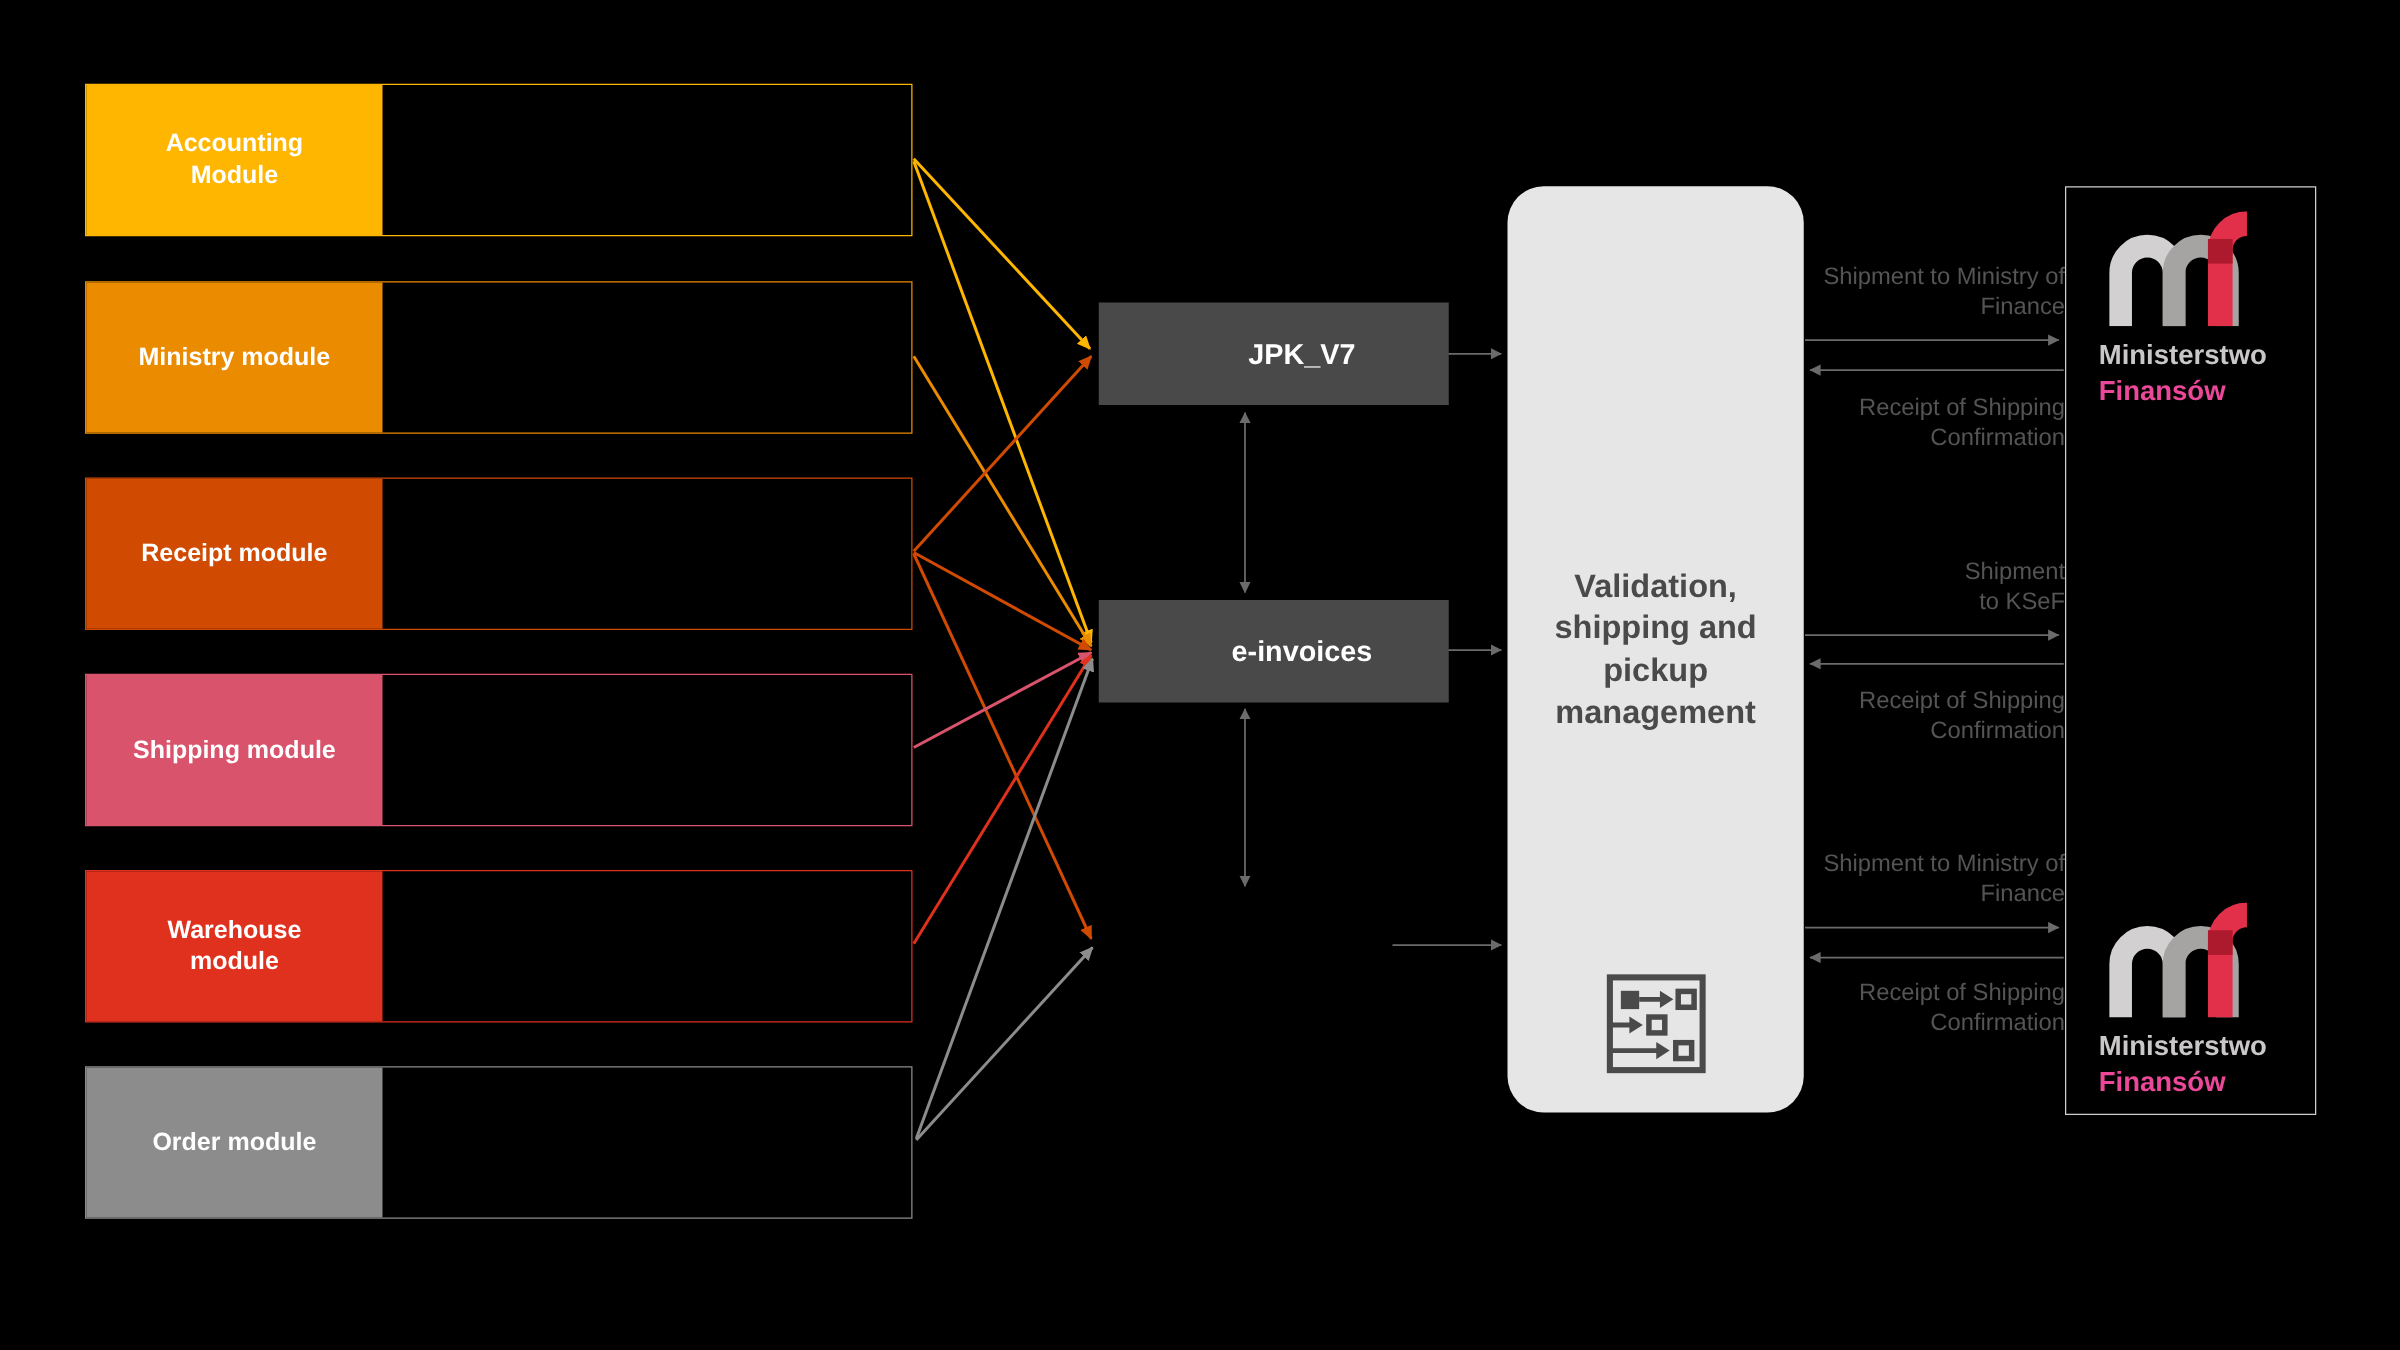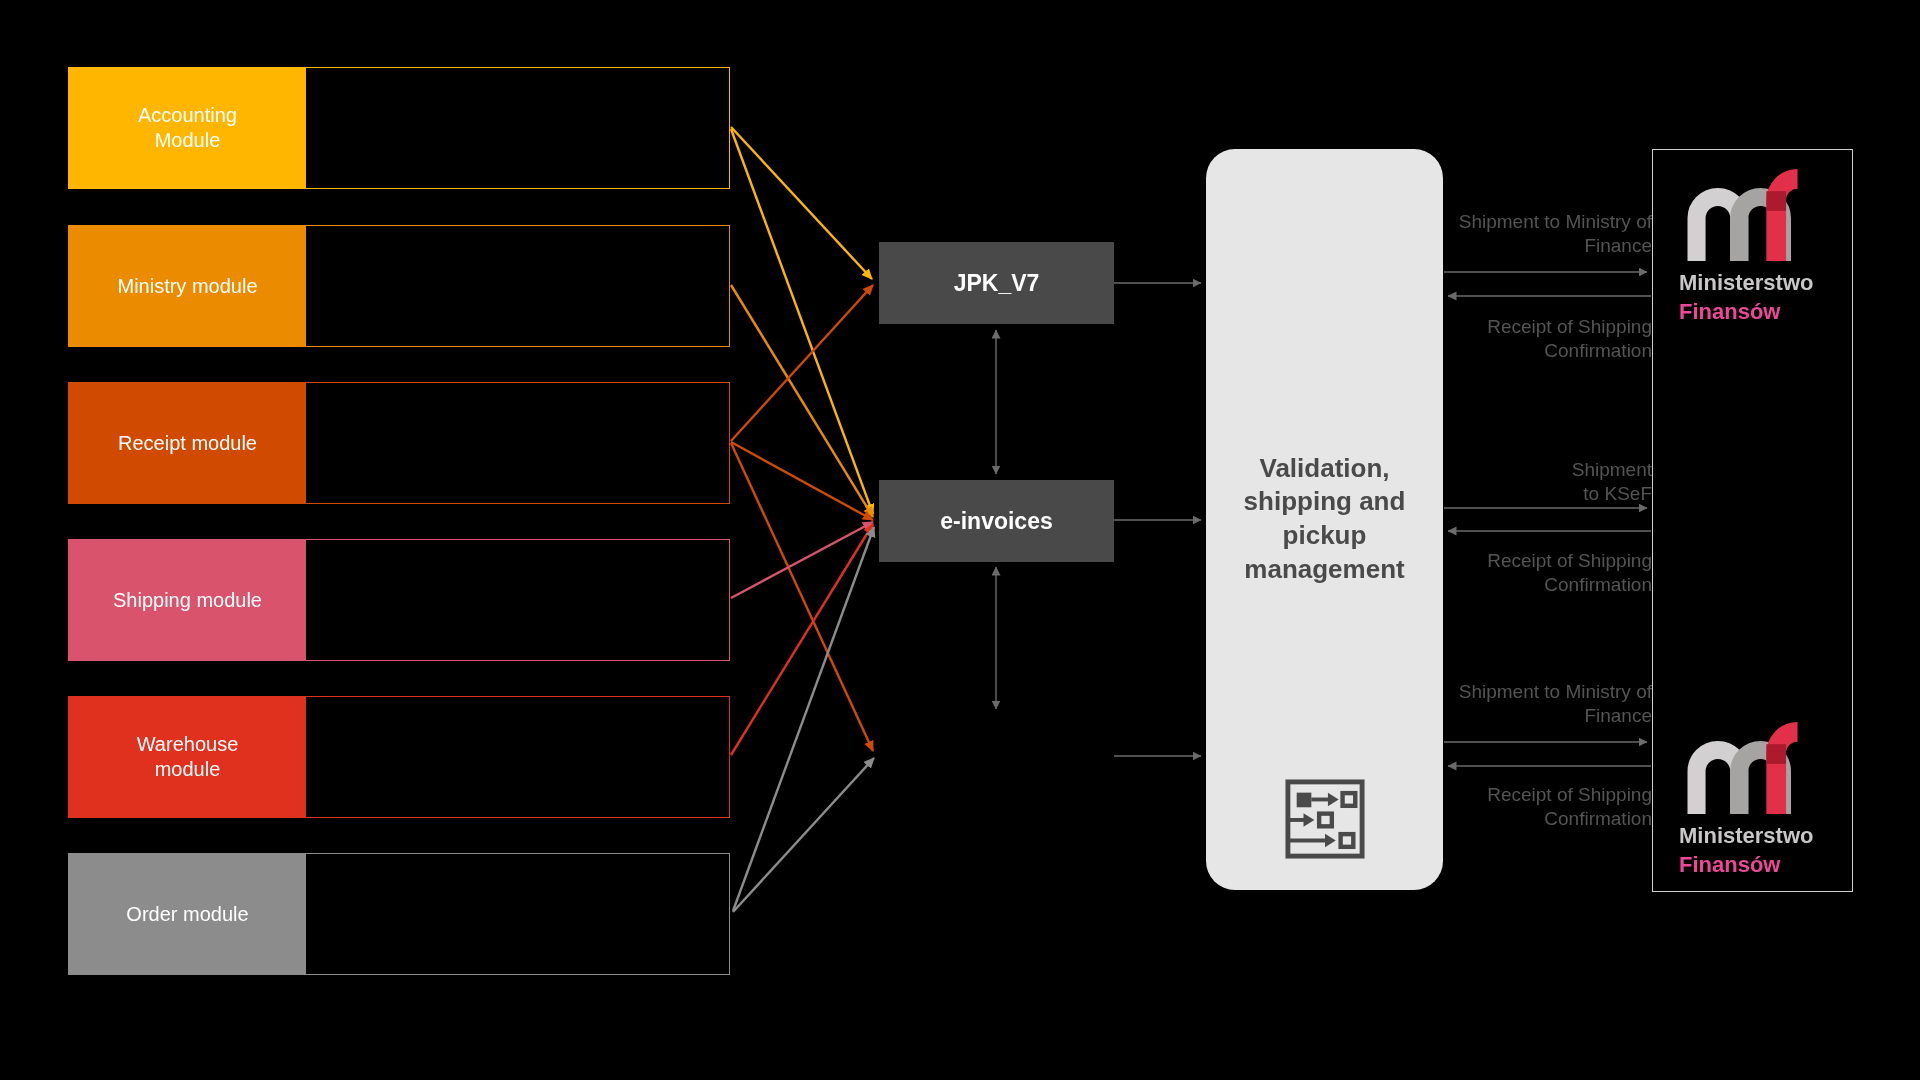--- a/index.html
+++ b/index.html
@@ -3,26 +3,26 @@
 <meta charset="utf-8">
 <style>
   html,body{margin:0;padding:0;background:#000;}
   body{width:1920px;height:1080px;overflow:hidden;font-family:"Liberation Sans","DejaVu Sans",sans-serif;}
   .canvas{position:relative;width:1920px;height:1080px;background:#000;}
   svg.overlay{position:absolute;left:0;top:0;z-index:1;}
 
   
   .module{position:absolute;left:68px;width:660px;height:120px;border:1px solid var(--mc);background:#000;z-index:2;}
   .module-label{position:absolute;left:0;top:0;width:237px;height:100%;background:var(--mc);
-    color:#fff;font-weight:normal;font-size:20px;line-height:1.25;display:flex;align-items:center;
+    color:#fff;font-weight:bold;font-size:20px;line-height:1.25;display:flex;align-items:center;
     justify-content:center;text-align:center;white-space:pre-line;}
 
   
   .doc{position:absolute;left:879px;width:235px;height:82px;background:#494949;color:#fff;
-    font-weight:bold;font-size:23px;display:flex;align-items:center;justify-content:center;z-index:2;}
+    font-weight:bold;font-size:23px;display:flex;align-items:center;justify-content:center;z-index:2;padding-left:45px;}
 
   
   .validation{position:absolute;left:1206px;top:149px;width:237px;height:741px;background:#E6E6E6;z-index:2;border-radius:29px;}
   .validation-text{position:absolute;left:50%;top:50%;transform:translate(-50%,-50%);width:200px;
     text-align:center;font-weight:bold;font-size:26px;line-height:1.3;color:#4A4A4A;}
   .workflow-icon{position:absolute;left:50%;transform:translateX(-50%);bottom:30px;}
 
   
   .ministry-box{position:absolute;left:1652px;top:149px;width:199px;height:741px;border:1px solid #CFCFCF;z-index:2;}
   .mf-logo{position:absolute;left:26px;width:155px;}
@@ -141,21 +141,21 @@
       <path d="M20,36 L31,43 L20,50 z" fill="#4A4A4A"></path>
       <rect x="36" y="36.5" width="13" height="13" fill="none" stroke="#4A4A4A" stroke-width="4.5"></rect>
       <line x1="4" y1="64" x2="43" y2="64" stroke="#4A4A4A" stroke-width="4"></line>
       <path d="M42,57 L53,64 L42,71 z" fill="#4A4A4A"></path>
       <rect x="58" y="57.5" width="13" height="13" fill="none" stroke="#4A4A4A" stroke-width="4.5"></rect>
     </svg>
   </div>
 
   <div class="flow-label" style="top:210px;">Shipment to Ministry of Finance</div>
   <div class="flow-label" style="top:315px;">Receipt of Shipping Confirmation</div>
-  <div class="flow-label" style="top:446px;margin-top:12px;">Shipment
+  <div class="flow-label" style="top:446px;">Shipment
 to KSeF</div>
   <div class="flow-label" style="top:549px;">Receipt of Shipping Confirmation</div>
   <div class="flow-label" style="top:680px;">Shipment to Ministry of Finance</div>
   <div class="flow-label" style="top:783px;">Receipt of Shipping Confirmation</div>
 
   <div class="ministry-box">
 
     <div class="mf-logo first">
       <svg width="132" height="92" viewBox="0 0 160 112">
         <path d="M21,112 V60 A26,26 0 0 1 73,60 V112" fill="none" stroke="#D2D0D0" stroke-width="22"></path>

